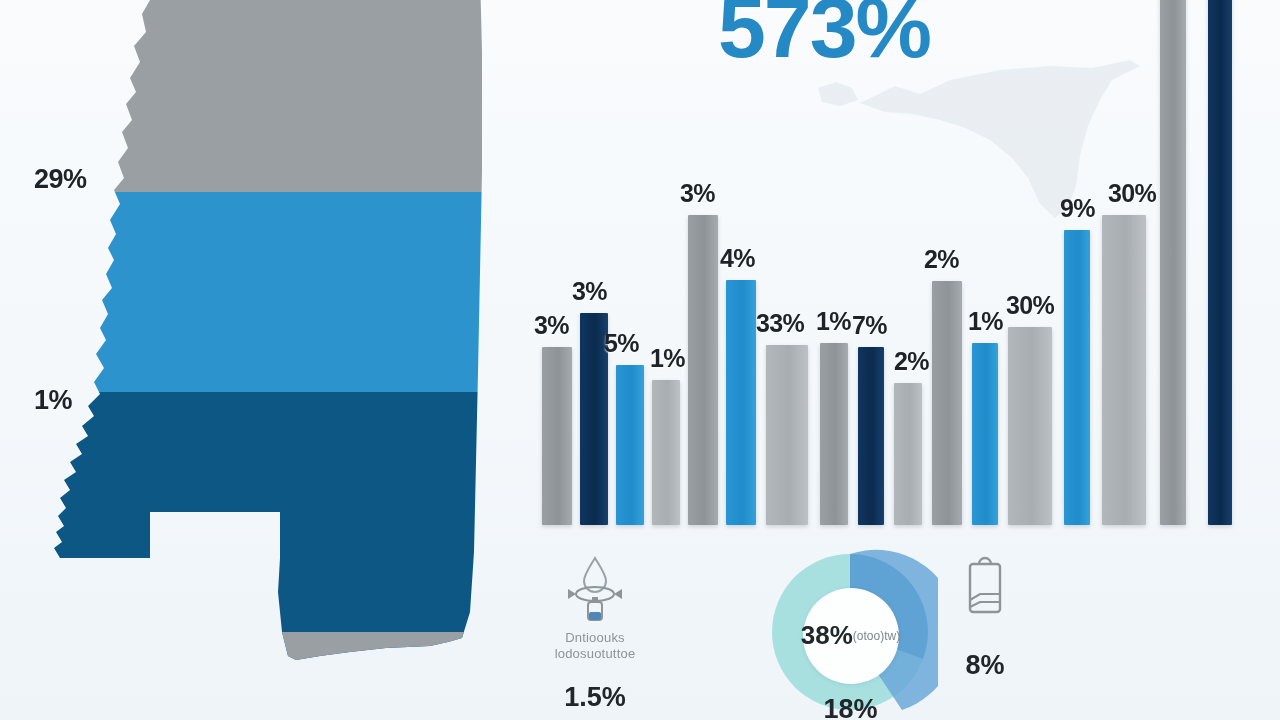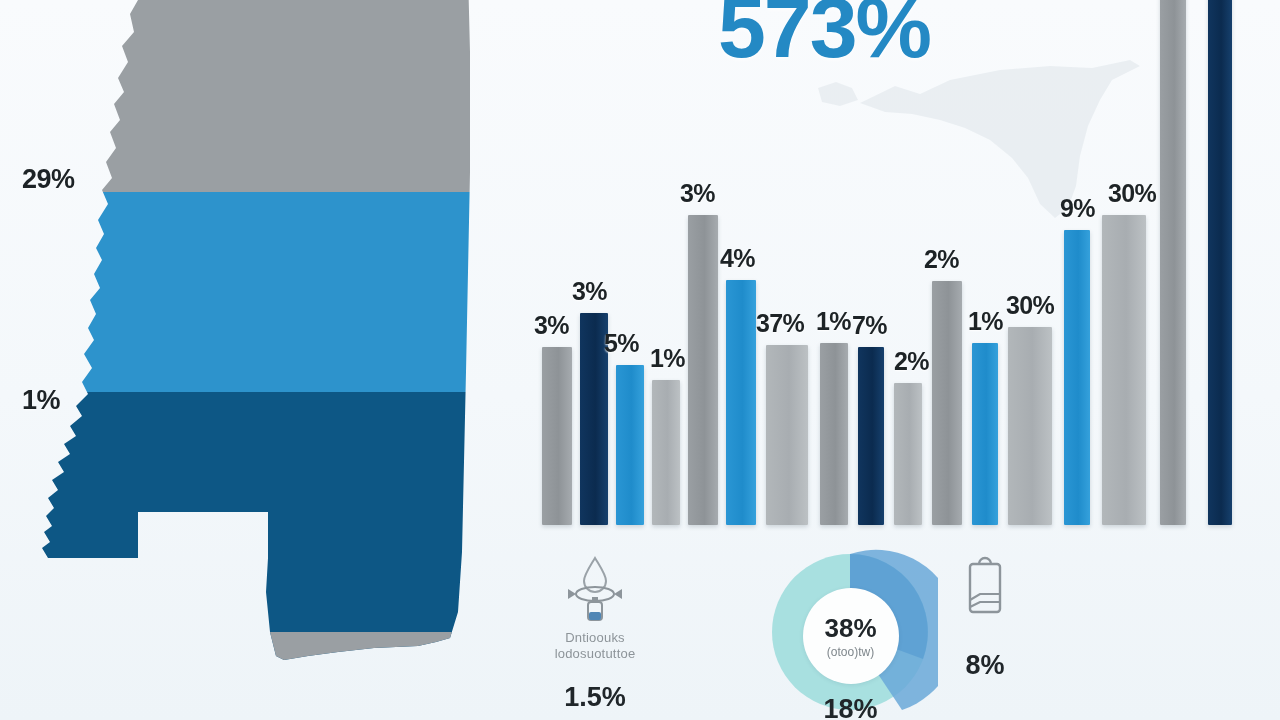--- a/index.html
+++ b/index.html
@@ -9,21 +9,21 @@
     font-family:"Liberation Sans", sans-serif;
     position:relative;
   }
   #canvas{
     position:absolute;inset:0;
     background:linear-gradient(180deg,#f9fbfd 0%,#f4f8fb 55%,#eef4f8 100%);
   }
 
   
   #map-panel{
-    position:absolute;left:0;top:0;width:470px;height:720px;
+    position:absolute;left:12px;top:0;width:470px;height:720px;
   }
   #map-svg{position:absolute;left:18px;top:-8px;}
 
   .map-callout{
     position:absolute;
     font-size:27px;font-weight:700;color:#1d2326;
     letter-spacing:-0.5px;
     text-shadow:0 1px 2px rgba(255,255,255,.9);
   }
   #map-label-top{left:22px;top:164px;}
@@ -89,21 +89,21 @@
   }
 
   
   #donut-wrap{
     position:absolute;left:243px;top:-4px;width:175px;height:176px;
   }
   #donut-center{
     position:absolute;left:50%;top:52%;transform:translate(-50%,-50%);
     width:96px;height:96px;border-radius:50%;
     background:#fdfefe;
-    display:flex;flex-direction:column;align-items:center;justify-content:center;
+    display:flex;flex-direction:row;align-items:center;justify-content:center;
     box-shadow:0 1px 4px rgba(30,60,90,.10);
   }
   #donut-pct{font-size:26px;font-weight:700;color:#20262a;filter:blur(.4px);}
   #donut-sub{font-size:12px;color:#7f878c;filter:blur(.5px);margin-top:1px;}
   #donut-figure{
     position:absolute;left:0;right:0;top:150px;text-align:center;
     font-size:27px;font-weight:700;color:#20262a;filter:blur(.45px);
   }
 </style>
 </head>
@@ -173,21 +173,21 @@
         <div class="bar gray" style="height: 100%;"></div>
       </div>
       <div class="bar-value" style="left: 160px; top: 179px;">3%</div>
       <div class="bar-slot" style="left: 206px; width: 30px; height: 245px;">
         <div class="bar blue" style="height: 100%;"></div>
       </div>
       <div class="bar-value" style="left: 200px; top: 244px;">4%</div>
       <div class="bar-slot" style="left: 246px; width: 42px; height: 180px;">
         <div class="bar graylight" style="height: 100%;"></div>
       </div>
-      <div class="bar-value" style="left: 236px; top: 309px;">37%</div>
+      <div class="bar-value" style="left: 236px; top: 309px;">33%</div>
       <div class="bar-slot" style="left: 300px; width: 28px; height: 182px;">
         <div class="bar gray" style="height: 100%;"></div>
       </div>
       <div class="bar-value" style="left: 296px; top: 307px;">1%</div>
       <div class="bar-slot" style="left: 338px; width: 26px; height: 178px;">
         <div class="bar navy" style="height: 100%;"></div>
       </div>
       <div class="bar-value" style="left: 332px; top: 311px;">7%</div>
       <div class="bar-slot" style="left: 374px; width: 28px; height: 142px;">
         <div class="bar graylight" style="height: 100%;"></div>

